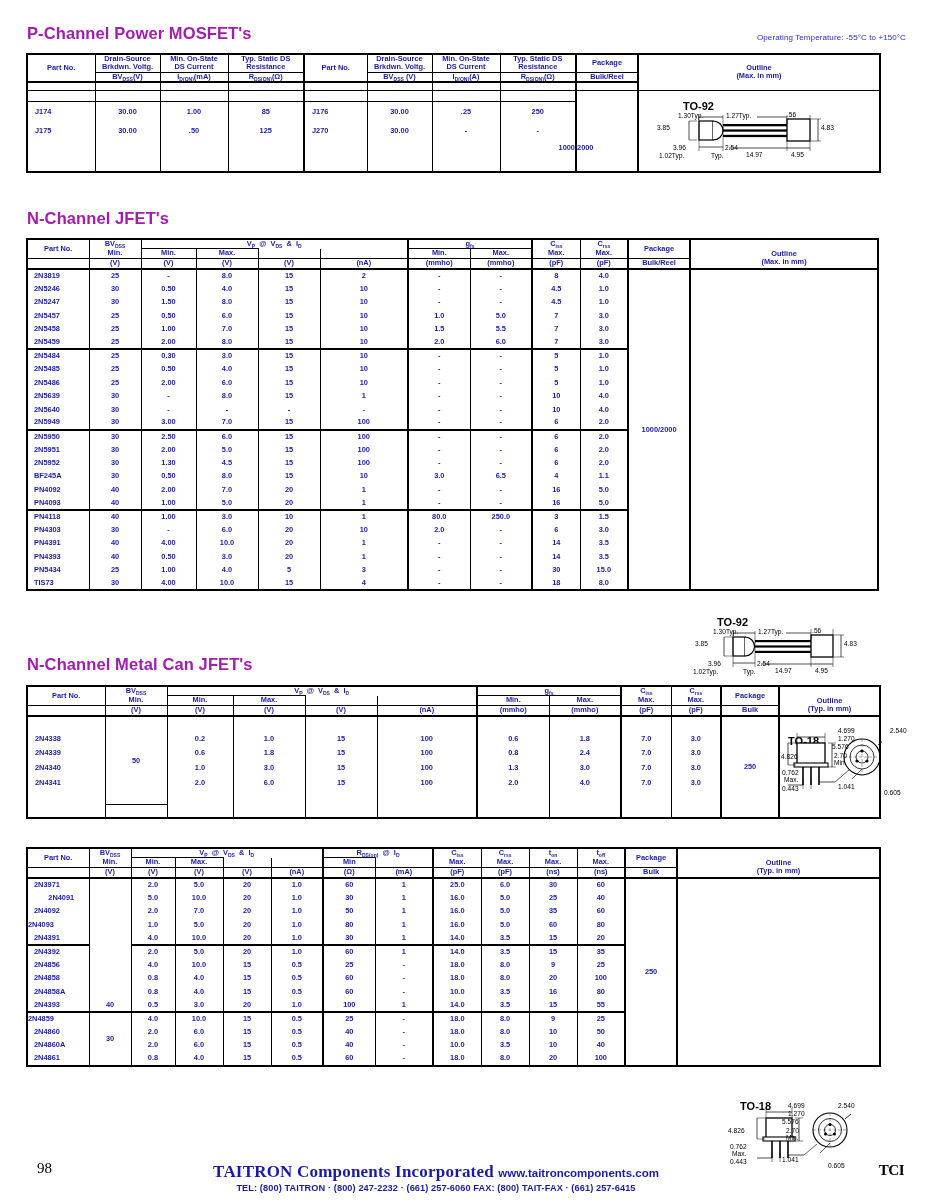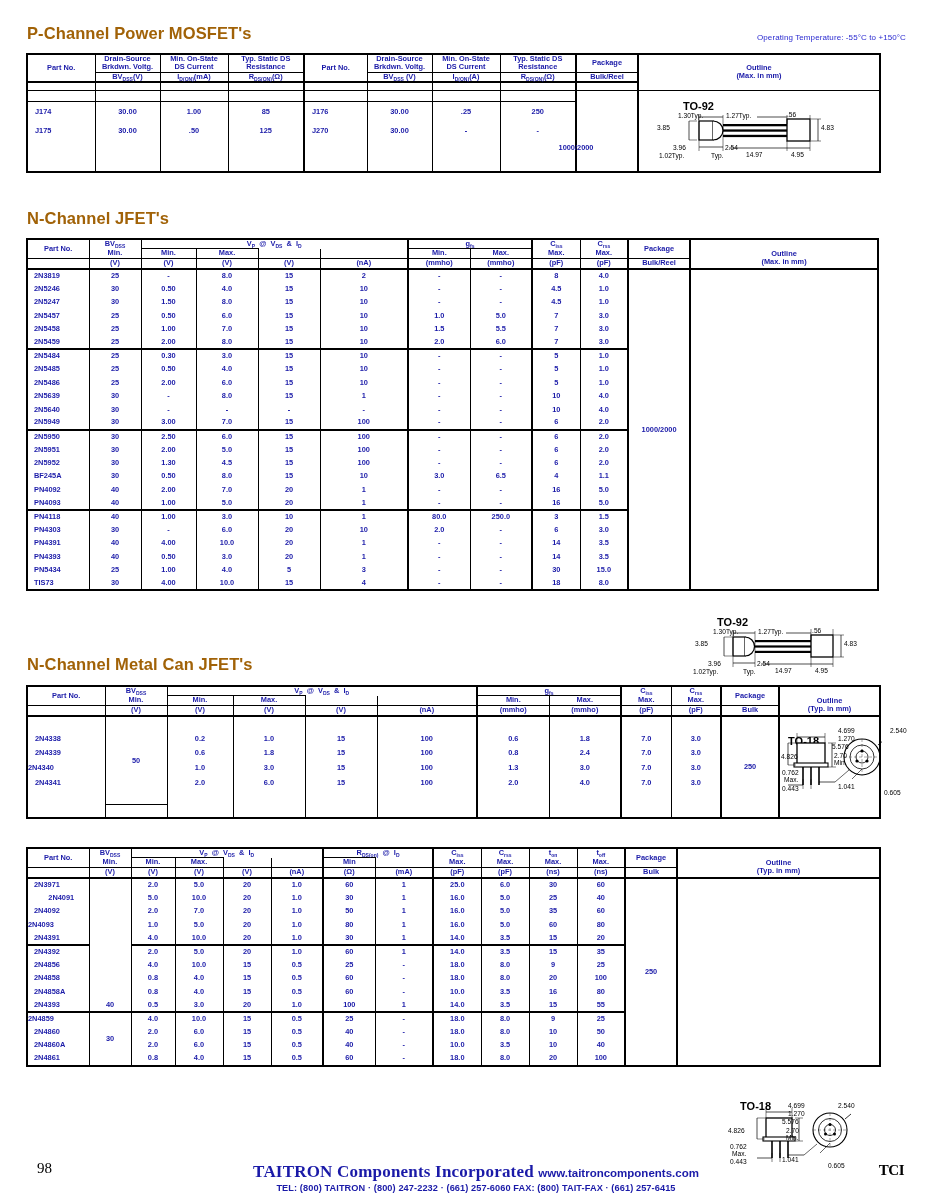--- a/index.html
+++ b/index.html
@@ -1,19 +1,19 @@
 <!DOCTYPE html>
 <html><head>
 <meta charset="utf-8">
 <style>
   html,body{margin:0;padding:0;background:#ffffff;}
   body{width:932px;height:1201px;position:relative;font-family:"Liberation Sans",sans-serif;color:#000;}
   .page{position:absolute;left:0;top:0;width:932px;height:1201px;overflow:hidden;}
 
-  .sec-title{color:#a16207;font-size:16.5px;font-weight:600;letter-spacing:.1px;font-family:"Liberation Sans",sans-serif;}
+  .sec-title{color:#a21caf;font-size:16.5px;font-weight:600;letter-spacing:.1px;font-family:"Liberation Sans",sans-serif;}
   .op-temp{position:absolute;right:26px;top:33px;color:#2a2ad0;font-size:8px;font-weight:normal;letter-spacing:.1px;}
 
   table.dt{border-collapse:collapse;table-layout:fixed;background:#fff;}
   table.dt td,table.dt th{border:1px solid #000;padding:0;margin:0;text-align:center;vertical-align:middle;font-weight:bold;color:#1a1aa8;font-size:7.4px;line-height:1.12;}
   .hdr-cell{padding:1px 1px;}
   .unit{font-size:7px;}
   sub{font-size:68%;line-height:0;}
   .outer{border:2.2px solid #000;}
   .tb-thick{border-top:2.2px solid #000 !important;}
   .lb-thick{border-left:2.2px solid #000 !important;}
@@ -21,21 +21,21 @@
   .nobot{border-bottom:none !important;}
   .blankrow td{height:7px;}
   .rowh{height:13.4px;}
   .outline-cell{background:#fff;}
 
   
   .pkg-name{font-weight:bold;color:#000;font-size:11px;font-family:"Liberation Sans",sans-serif;}
   .dim{font-size:6.6px;color:#000;font-weight:normal;font-family:"Liberation Sans",sans-serif;}
   .draw{position:relative;}
 
-  .footer{position:absolute;left:0;bottom:8px;width:872px;text-align:center;padding-left:40px;}
+  .footer{position:absolute;left:0;bottom:8px;width:872px;text-align:center;}
   .f-co{font-family:"Liberation Serif",serif;font-size:17px;color:#1a1aa8;font-weight:bold;letter-spacing:.2px;}
   .f-url{font-family:"Liberation Sans",sans-serif;font-size:11.5px;color:#1a1aa8;font-weight:bold;}
   .f-tel{font-family:"Liberation Sans",sans-serif;font-size:9.2px;color:#1a1aa8;font-weight:bold;letter-spacing:.1px;margin-top:1px;}
   .pagenum{position:absolute;left:37px;bottom:24px;font-size:15px;color:#000;font-family:"Liberation Serif",serif;}
   .tci{position:absolute;right:28px;bottom:22px;font-family:"Liberation Serif",serif;font-size:15px;font-weight:bold;color:#000;letter-spacing:-.5px;}
 </style>
 </head>
 <body>
 
 <div class="page">
@@ -744,21 +744,21 @@
             <td class="notop nobot">0.6</td>
             <td class="notop nobot">1.8</td>
             <td class="notop nobot">15</td>
             <td class="notop nobot">100</td>
             <td class="notop nobot lb-thick">0.8</td>
             <td class="notop nobot">2.4</td>
             <td class="notop nobot lb-thick">7.0</td>
             <td class="notop nobot">3.0</td>
           </tr>
     <tr class="rowh">
-            <td class="notop nobot" style="text-align:left;padding-left:0;margin-left:28px;">2N4340</td>
+            <td class="notop nobot" style="text-align:left;padding-left:7px;margin-left:28px;">2N4340</td>
             <td class="notop nobot">1.0</td>
             <td class="notop nobot">3.0</td>
             <td class="notop nobot">15</td>
             <td class="notop nobot">100</td>
             <td class="notop nobot lb-thick">1.3</td>
             <td class="notop nobot">3.0</td>
             <td class="notop nobot lb-thick">7.0</td>
             <td class="notop nobot">3.0</td>
           </tr>
     <tr class="rowh">

